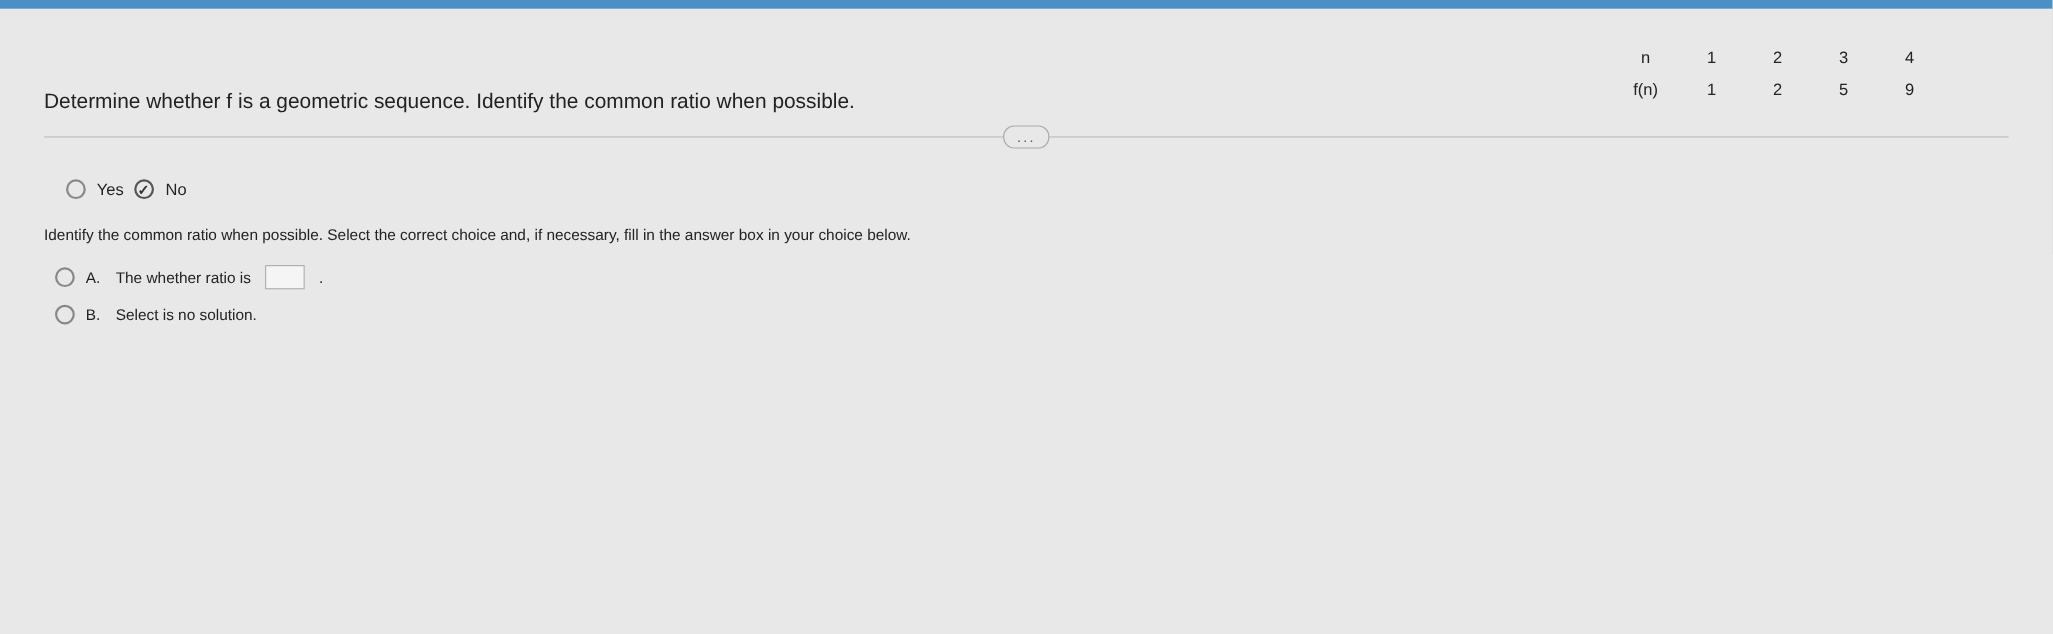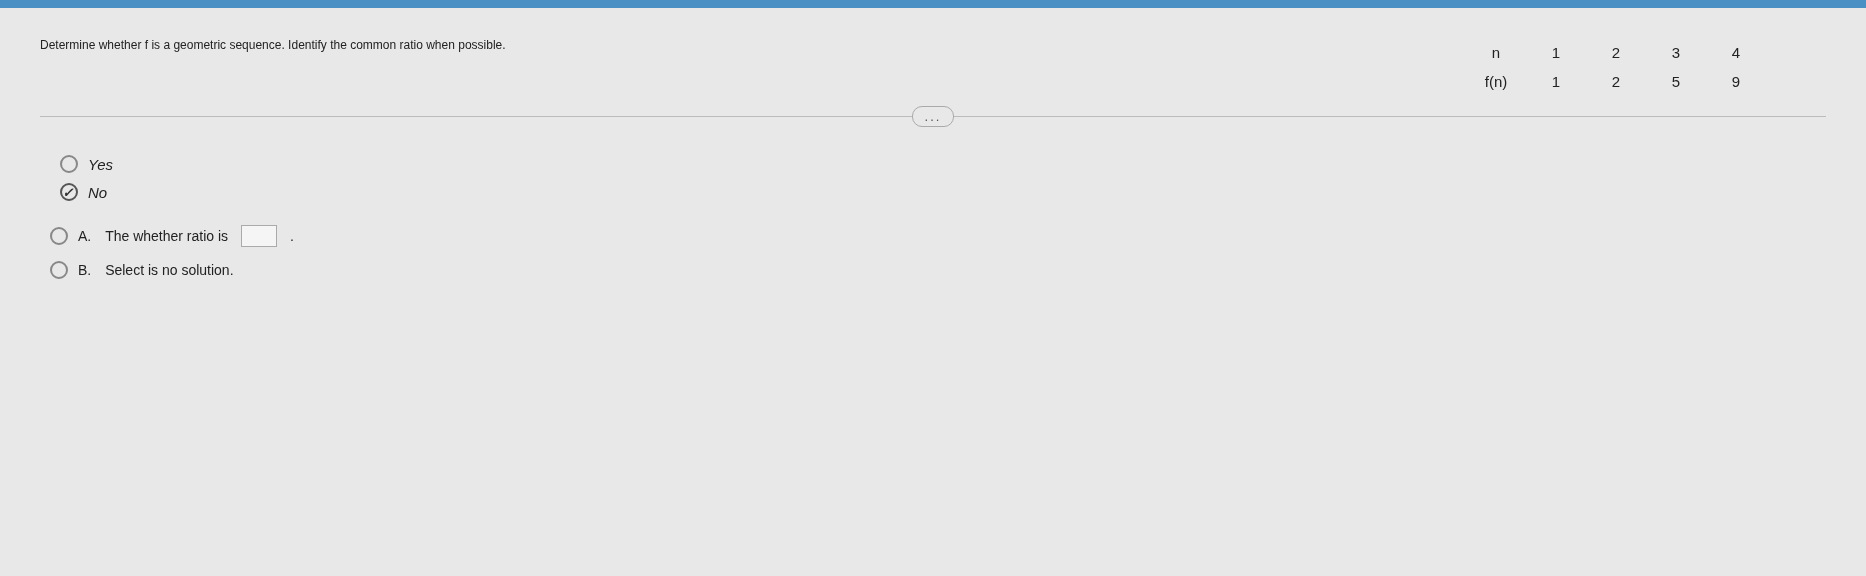--- a/index.html
+++ b/index.html
@@ -31,23 +31,24 @@
     }
 
     .question-header {
       display: flex;
       justify-content: space-between;
       align-items: flex-start;
       margin-bottom: 20px;
     }
 
     .question-text {
-      font-size: 12px;
+      font-size: 19px;
       color: #222;
       max-width: 1050px;
+      margin-top: 44px;
     }
 
     .table-container {
       display: flex;
       flex-direction: column;
       align-items: flex-start;
       margin-right: 60px;
     }
 
     .table-grid {
@@ -69,25 +70,24 @@
     }
 
     .section-question {
       font-size: 15px;
       margin-bottom: 18px;
       color: #222;
     }
 
     .radio-group {
       display: flex;
-      flex-direction: column;
+      flex-direction: row;
       gap: 10px;
       margin-left: 20px;
       margin-bottom: 24px;
-      font-style: italic;
     }
 
     .radio-item {
       display: flex;
       align-items: center;
       gap: 10px;
       font-size: 15px;
       cursor: pointer;
     }
 
@@ -221,20 +221,21 @@
       <span>Yes</span>
     </div>
     <div class="radio-item">
       <div class="radio-circle checked">
         <span class="check-mark">✓</span>
       </div>
       <span>No</span>
     </div>
   </div>
 
+  <div class="identify-text">Identify the common ratio when possible. Select the correct choice and, if necessary, fill in the answer box in your choice below.</div>
 
   <div class="choices-group">
     <div class="choice-item">
       <div class="choice-radio"></div>
       <span class="choice-label">A.&nbsp;</span>
       <span class="choice-label">The whether ratio is</span>
       <span class="answer-box"></span>
       <span class="choice-label">.</span>
     </div>
     <div class="choice-item">

